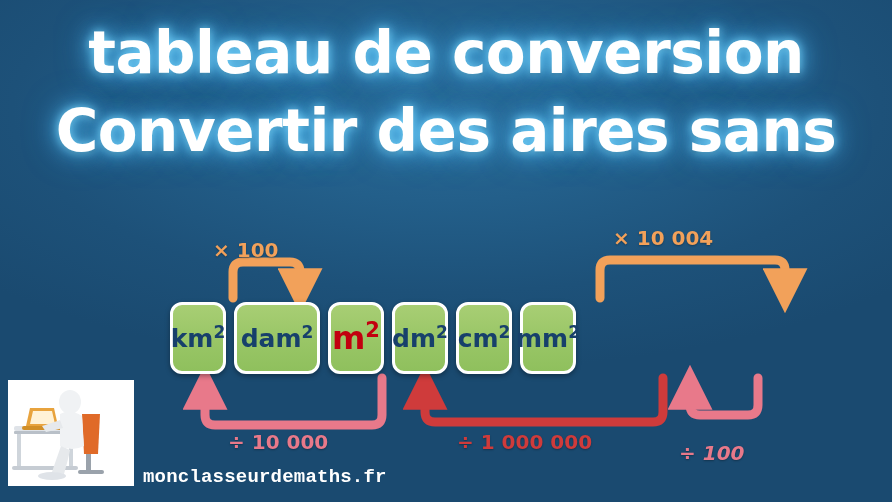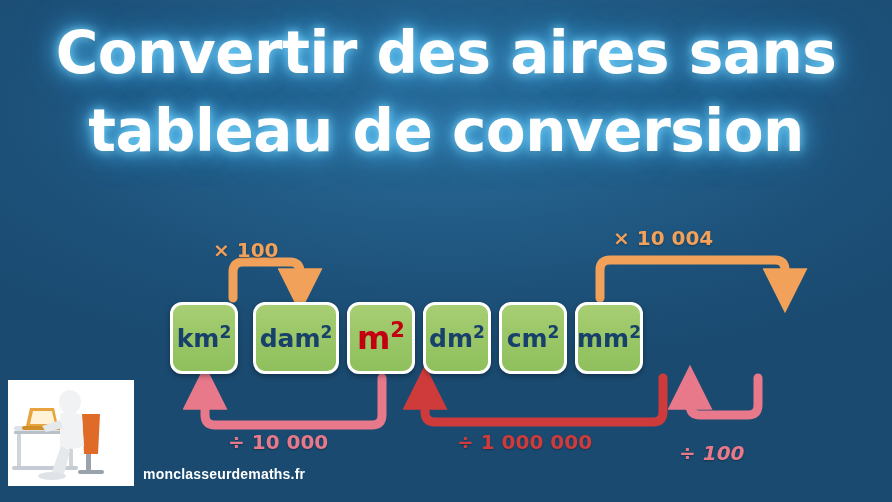--- a/index.html
+++ b/index.html
@@ -46,21 +46,21 @@
 
   
   #units-row {
     position: absolute;
     left: 170px;
     top: 302px;
     display: flex;
     gap: 8px;
   }
   .unit-box {
-    width: 68px;
+    width: 56px;
     height: 72px;
     border-radius: 12px;
     background: linear-gradient(180deg, #a8ce74 0%, #9bc768 45%, #8fc05d 100%);
     border: 3px solid #ffffff;
     box-shadow: 0 2px 5px rgba(0, 0, 0, 0.35);
     display: flex;
     align-items: center;
     justify-content: center;
     box-sizing: border-box;
   }
@@ -79,21 +79,20 @@
   }
   .unit-box.highlight .unit-label {
     color: #c2000f;
     font-size: 32px;
   }
   .unit-box.highlight .unit-label .sup {
     font-size: 21px;
   }
   .unit-box.wide {
     width: 86px;
-    margin-left: 7px;
   }
 
   
   #arrows {
     position: absolute;
     left: 0;
     top: 0;
     width: 892px;
     height: 502px;
     pointer-events: none;
@@ -148,35 +147,35 @@
     height: 106px;
     background: #ffffff;
     overflow: hidden;
   }
 
   
   #site-name {
     position: absolute;
     left: 143px;
     top: 466px;
-    font-family: Liberation Sans, sans-serif;
-    font-weight: bold;
-    font-size: 14px;
+    font-family: Liberation Mono, monospace;
+    font-weight: bold;
+    font-size: 19px;
     color: #ffffff;
     letter-spacing: 0.2px;
   }
 </style>
 </head>
 <body>
 
 <div id="stage">
 
   <div class="title-wrap">
+    <div class="title-line">tableau de conversion</div>
     <div class="title-line">Convertir des aires sans</div>
-    <div class="title-line">tableau de conversion</div>
   </div>
 
   <svg id="arrows" viewBox="0 0 892 502">
     <defs>
       <marker id="head-orange" markerWidth="5" markerHeight="5" refX="2.2" refY="2.5" orient="auto">
         <path d="M0,0 L5,2.5 L0,5 Z" fill="#f2a15a"></path>
       </marker>
       <marker id="head-pink" markerWidth="5" markerHeight="5" refX="2.2" refY="2.5" orient="auto">
         <path d="M0,0 L5,2.5 L0,5 Z" fill="#e8798a"></path>
       </marker>

